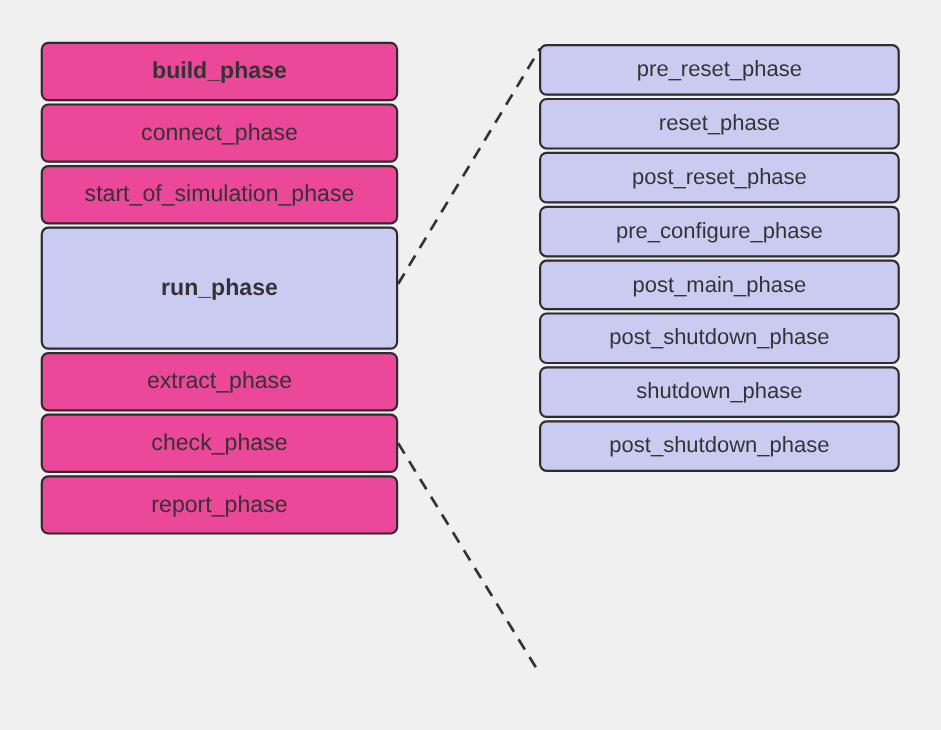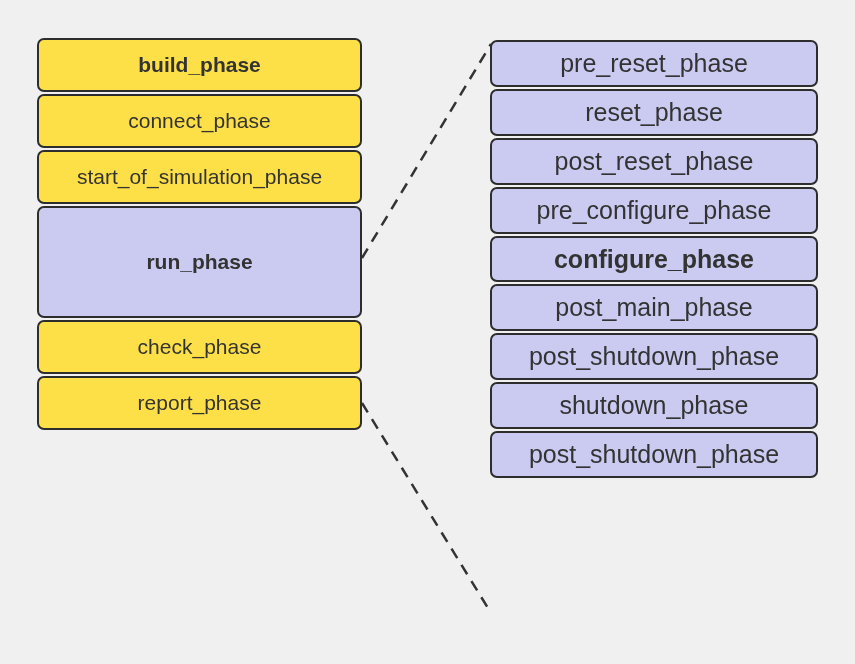--- a/index.html
+++ b/index.html
@@ -34,25 +34,25 @@
   .box {
     box-sizing: border-box;
     border: 2.5px solid #2d2d2d;
     border-radius: 7px;
     display: flex;
     align-items: center;
     justify-content: center;
     color: #333333;
     text-align: center;
   }
-  .yellow   { background: #fde047; }
+  .yellow   { background: #ec4899; }
   .lavender { background: #cbcbf2; }
   .col-left  .box { height: 54px;   font-size: 21px; }
   .col-left  .box.tall { height: 112px; }
-  .col-right .box { height: 46.9px; font-size: 25px; }
+  .col-right .box { height: 46.9px; font-size: 20px; }
   .bold { font-weight: bold; }
   svg.connectors {
     position: absolute;
     left: 0; top: 0;
     pointer-events: none;
   }
 </style>
 </head>
 <body>
 
@@ -61,29 +61,29 @@
   <svg class="connectors" width="855" height="664" viewBox="0 0 855 664">
     <line x1="362" y1="258" x2="491" y2="44" stroke="#333333" stroke-width="2.5" stroke-dasharray="11 8"></line>
     <line x1="362" y1="403" x2="491" y2="613" stroke="#333333" stroke-width="2.5" stroke-dasharray="11 8"></line>
   </svg>
 
   <div class="col col-left">
     <div class="box yellow bold">build_phase</div>
     <div class="box yellow">connect_phase</div>
     <div class="box yellow">start_of_simulation_phase</div>
     <div class="box lavender bold tall">run_phase</div>
+    <div class="box yellow">extract_phase</div>
     <div class="box yellow">check_phase</div>
     <div class="box yellow">report_phase</div>
   </div>
 
   <div class="col col-right">
     <div class="box lavender">pre_reset_phase</div>
     <div class="box lavender">reset_phase</div>
     <div class="box lavender">post_reset_phase</div>
     <div class="box lavender">pre_configure_phase</div>
-    <div class="box lavender bold">configure_phase</div>
     <div class="box lavender">post_main_phase</div>
     <div class="box lavender">post_shutdown_phase</div>
     <div class="box lavender">shutdown_phase</div>
     <div class="box lavender">post_shutdown_phase</div>
   </div>
 
 </div>
 
 </body></html>

